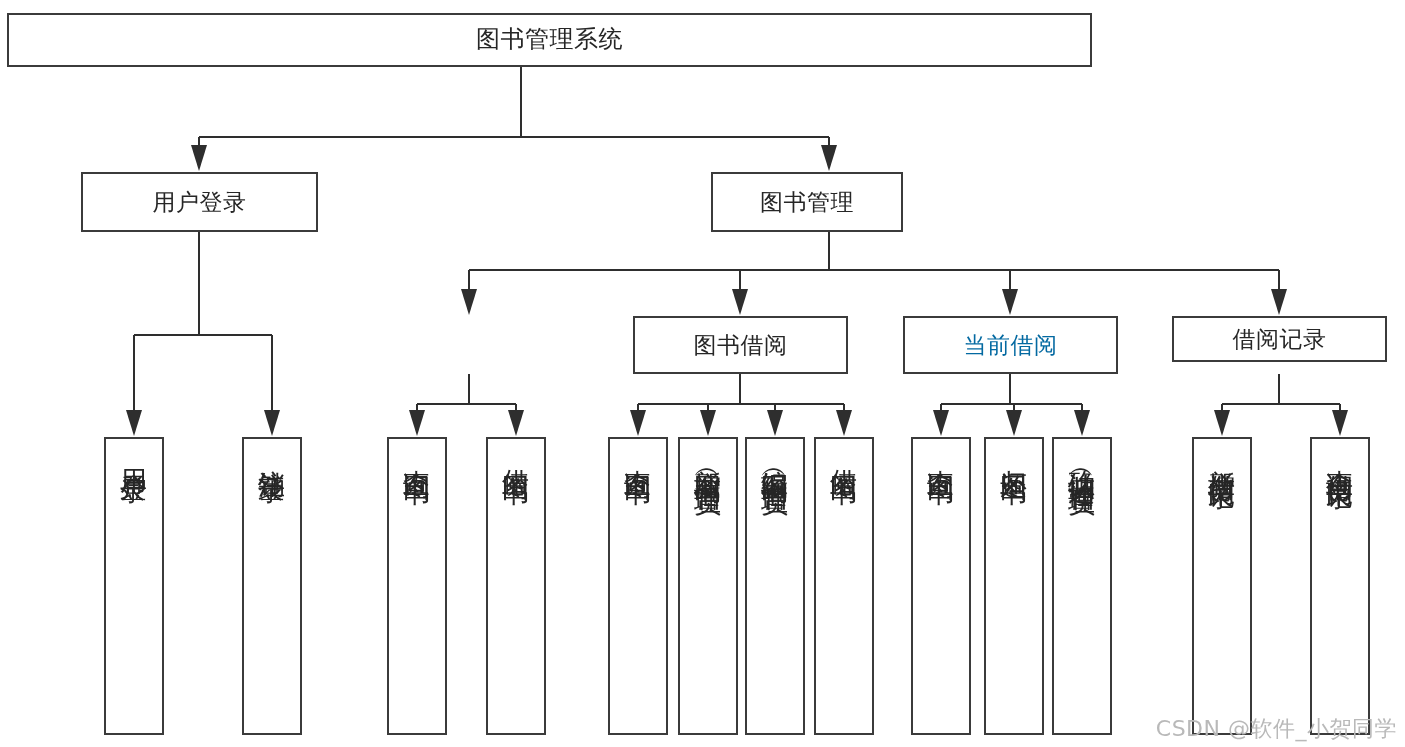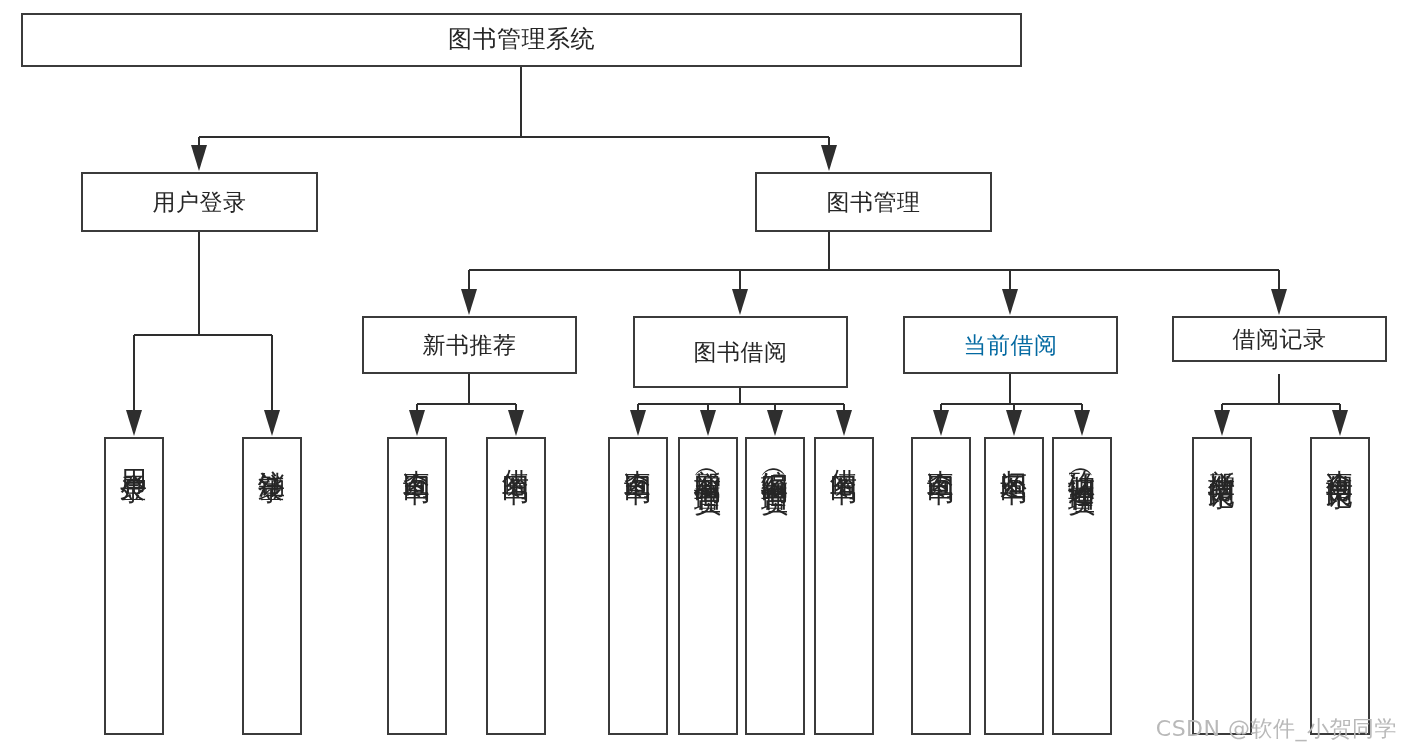--- a/index.html
+++ b/index.html
@@ -126,33 +126,30 @@
       <line x1="1082" y1="404" x2="1082" y2="413" stroke="#2e2e2e" stroke-width="2.5" shape-rendering="crispEdges"></line>
       <polygon points="1074,410 1090,410 1082,436" fill="#2e2e2e"></polygon>
       <line x1="1279" y1="374" x2="1279" y2="404" stroke="#2e2e2e" stroke-width="2.5" shape-rendering="crispEdges"></line>
       <line x1="1222" y1="404" x2="1340" y2="404" stroke="#2e2e2e" stroke-width="2.5" shape-rendering="crispEdges"></line>
       <line x1="1222" y1="404" x2="1222" y2="413" stroke="#2e2e2e" stroke-width="2.5" shape-rendering="crispEdges"></line>
       <polygon points="1214,410 1230,410 1222,436" fill="#2e2e2e"></polygon>
       <line x1="1340" y1="404" x2="1340" y2="413" stroke="#2e2e2e" stroke-width="2.5" shape-rendering="crispEdges"></line>
       <polygon points="1332,410 1348,410 1340,436" fill="#2e2e2e"></polygon>
     </svg>
 
-  <div class="node horiz" id="root-node" style="left: 21px; top: 13px; width: 1001px; height: 54px; border-color: rgb(59, 59, 59); background: rgb(255, 255, 255); color: rgb(38, 38, 38);">
+  <div class="node horiz" id="root-node" style="left: 7px; top: 13px; width: 1085px; height: 54px; border-color: rgb(59, 59, 59); background: rgb(255, 255, 255); color: rgb(38, 38, 38);">
       <span class="label">图书管理系统</span>
     </div>
     <div class="node horiz" id="" style="left: 81px; top: 172px; width: 237px; height: 60px; border-color: rgb(59, 59, 59); background: rgb(255, 255, 255); color: rgb(38, 38, 38);">
       <span class="label">用户登录</span>
     </div>
-    <div class="node horiz" id="" style="left: 711px; top: 172px; width: 237px; height: 60px; border-color: rgb(59, 59, 59); background: rgb(255, 255, 255); color: rgb(38, 38, 38); margin-left: 44px;">
+    <div class="node horiz" id="" style="left: 711px; top: 172px; width: 192px; height: 60px; border-color: rgb(59, 59, 59); background: rgb(255, 255, 255); color: rgb(38, 38, 38);">
       <span class="label">图书管理</span>
     </div>
-    <div class="node horiz" id="" style="left: 362px; top: 316px; width: 215px; height: 58px; border-color: rgb(59, 59, 59); background: rgb(255, 255, 255); color: rgb(38, 38, 38);">
-      <span class="label">新书推荐</span>
-    </div>
-    <div class="node horiz" id="" style="left: 633px; top: 316px; width: 215px; height: 72px; border-color: rgb(59, 59, 59); background: rgb(255, 255, 255); color: rgb(38, 38, 38);">
+    <div class="node horiz" id="" style="left: 633px; top: 316px; width: 215px; height: 58px; border-color: rgb(59, 59, 59); background: rgb(255, 255, 255); color: rgb(38, 38, 38);">
       <span class="label">图书借阅</span>
     </div>
     <div class="node horiz" id="" style="left: 903px; top: 316px; width: 215px; height: 58px; border-color: rgb(59, 59, 59); background: rgb(255, 255, 255); color: #0369a1;">
       <span class="label">当前借阅</span>
     </div>
     <div class="node horiz" id="" style="left: 1172px; top: 316px; width: 215px; height: 46px; border-color: rgb(59, 59, 59); background: rgb(255, 255, 255); color: rgb(38, 38, 38);">
       <span class="label">借阅记录</span>
     </div>
     <div class="node vert" id="" style="left: 104px; top: 437px; width: 60px; height: 298px; border-color: rgb(59, 59, 59); background: rgb(255, 255, 255); color: rgb(38, 38, 38);">
       <span class="label">用户登录</span>

